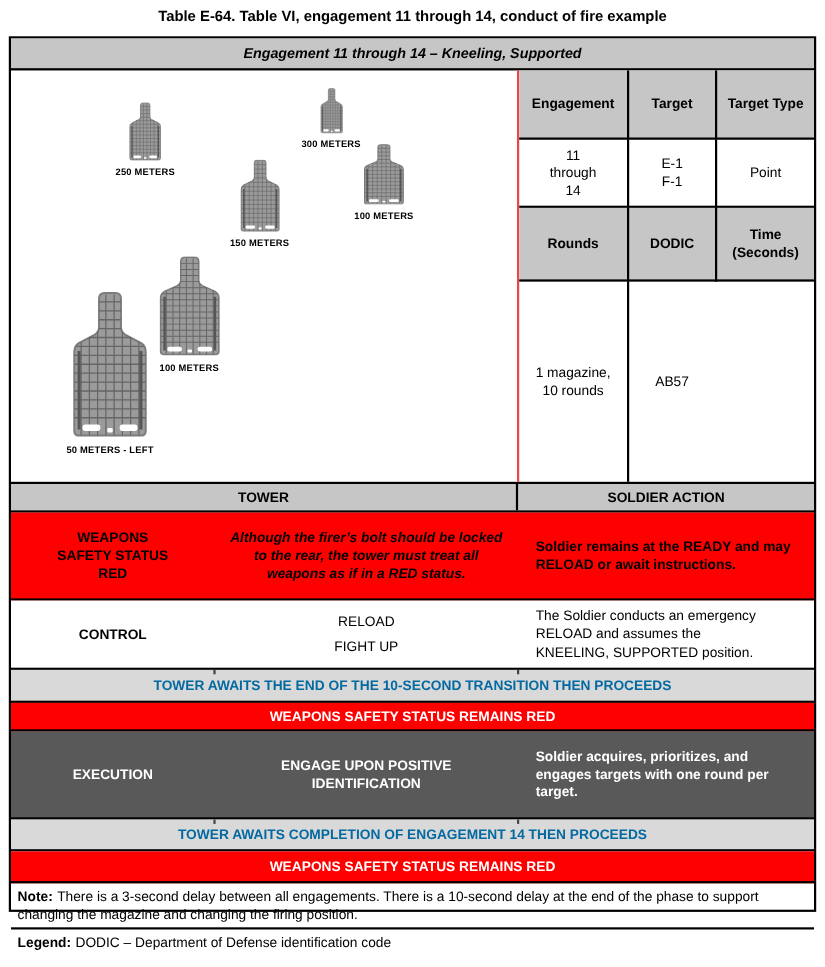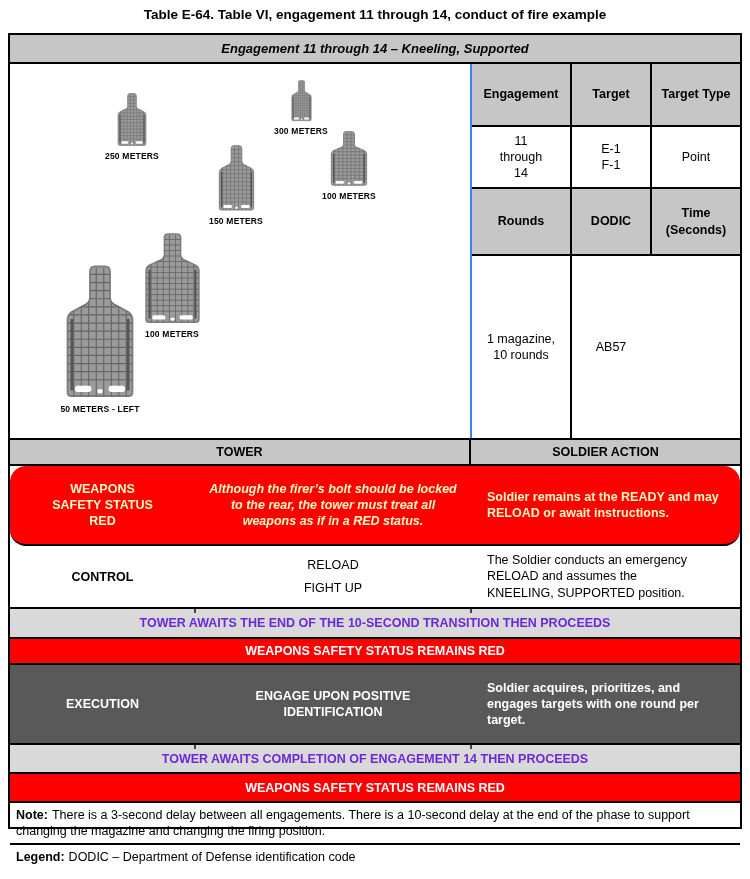--- a/index.html
+++ b/index.html
@@ -22,21 +22,21 @@
     display:flex; align-items:center; justify-content:center;
     font-size:13px; font-weight:bold; font-style:italic;
   }
   
   .main-row { height:376px; display:flex; }
   .panel { position:relative; width:460px; height:100%; }
   .tgt { position:absolute; width:110px; text-align:center; }
   .tgt svg { display:block; margin:0 auto; }
   .tlabel { font-size:8.5px; font-weight:bold; margin-top:4px; letter-spacing:.2px; white-space:nowrap; }
   .info {
-    flex:1; border-left:2px solid #3b82f6; display:grid;
+    flex:1; border-left:2px solid #ef4444; display:grid;
     grid-template-columns:98px 80px 1fr;
     grid-template-rows:63px 62px 67px 1fr;
     font-size:12.5px;
   }
   .info .cell {
     display:flex; align-items:center; justify-content:center; text-align:center;
     border-bottom:2px solid #000; line-height:1.3; white-space:pre-line; padding:2px;
   }
   .info .cell.cl { border-left:2px solid #000; }
   .info .cell.head { background:var(--hgray,#c6c6c6); font-weight:bold; }
@@ -44,31 +44,31 @@
   
   .ts-row { height:26px; display:flex; background:var(--hgray,#c6c6c6);
     font-size:12.5px; font-weight:bold; }
   .ts-row .l { width:461px; border-right:2px solid #000; display:flex; align-items:center; justify-content:center; }
   .ts-row .r { flex:1; display:flex; align-items:center; justify-content:center; }
   
   .c3 { display:flex; font-size:12.5px; }
   .c3 .col-a { width:185px; display:flex; align-items:center; justify-content:center; text-align:center; }
   .c3 .col-b { width:276px; display:flex; align-items:center; justify-content:center; text-align:center; }
   .c3 .col-c { flex:1; display:flex; align-items:center; padding-left:16px; padding-right:6px; }
-  .red-row { height:80px; background:var(--red,#fe0000); color:#fef9c3; font-weight:bold;border-radius:16px; }
+  .red-row { height:80px; background:var(--red,#fe0000); color:#000000; font-weight:bold; }
   .red-row .col-b { font-style:italic; }
   .wrap { line-height:1.3; white-space:pre-line; }
   .control-row { height:63px; background:#fff; }
   .control-row .col-a { font-weight:bold; }
   .control-row .col-b { flex-direction:column; justify-content:space-evenly; padding:4px 0; }
   .exec-row { height:80px; background:var(--dark,#595959); color:#fff; font-weight:bold; }
   
   .band { display:flex; align-items:center; justify-content:center;
     font-size:12.5px; font-weight:bold; }
-  .band.gray { background:var(--bgray,#d9d9d9); color:#6d28d9; }
+  .band.gray { background:var(--bgray,#d9d9d9); color:#0369a1; }
   .band.redb { background:var(--red,#fe0000); color:#fff; }
   .b1 { height:30px; } .b2 { height:26px; } .b3 { height:29px;align-items:center; } .b4 { height:29px; }
   .tick { position:absolute; top:0; width:2px; height:4px; background:#444; }
   
   .note-row { height:42px; font-size:12.5px; padding:4px 6px; line-height:1.3; }
   .legend-row { height:28px; border-bottom:none; font-size:12.5px; padding:5px 6px; }
   .b { font-weight:bold; margin-right:4px; }
   .defs { position:absolute; width:0; height:0; }
 </style>
 </head>

